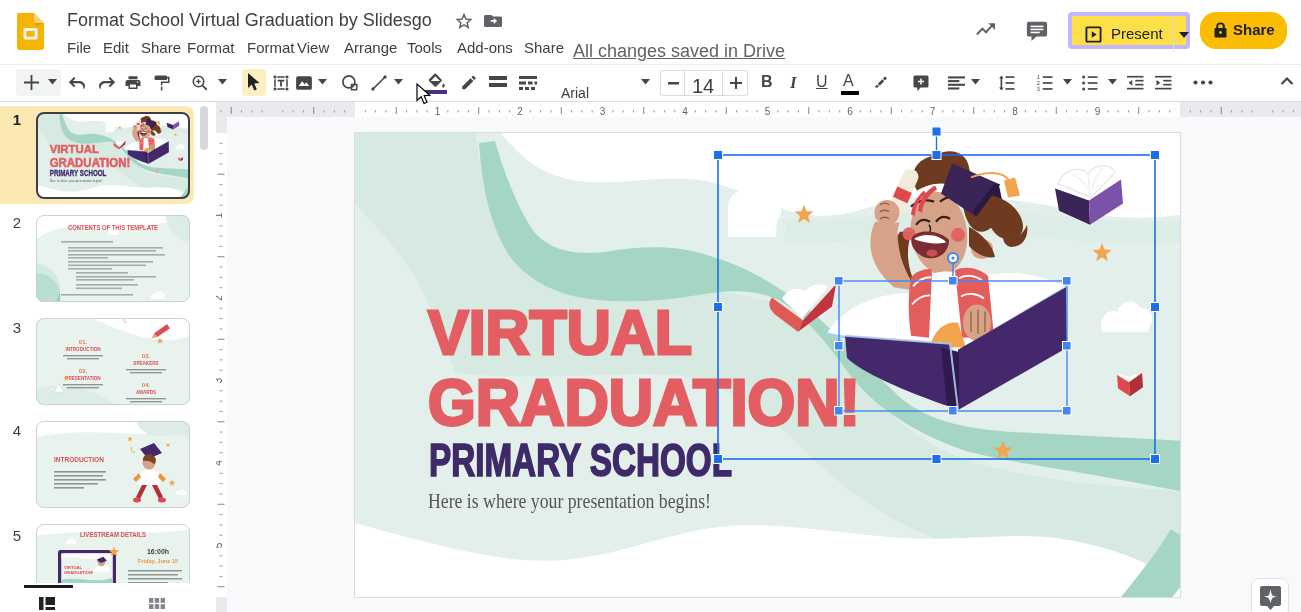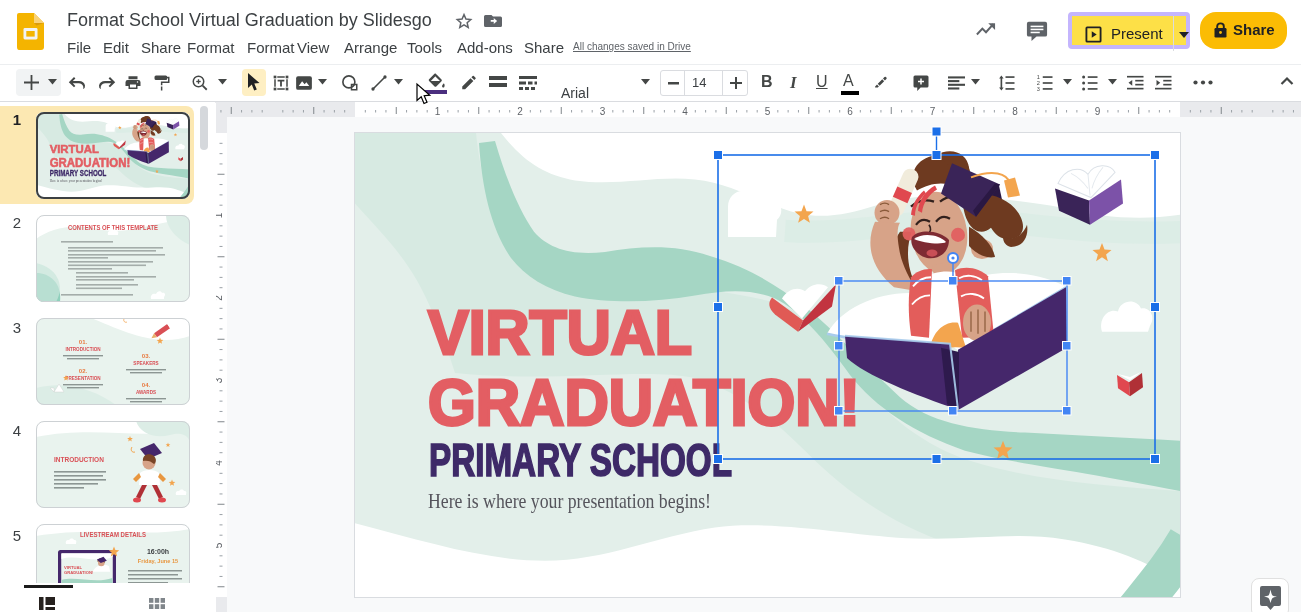--- a/index.html
+++ b/index.html
@@ -40,21 +40,21 @@
 <span class="menu" style="left:67px">File</span>
 <span class="menu" style="left:103px">Edit</span>
 <span class="menu" style="left:141px">Share</span>
 <span class="menu" style="left:187px">Format</span>
 <span class="menu" style="left:247px">Format</span>
 <span class="menu" style="left:297px">View</span>
 <span class="menu" style="left:344px">Arrange</span>
 <span class="menu" style="left:407px">Tools</span>
 <span class="menu" style="left:457px">Add-ons</span>
 <span class="menu" style="left:524px">Share</span>
-<span class="menu" style="left:573px;color:#5f6368;font-size:10px;text-decoration:underline;top:41px">All changes saved in Drive</span>
+<span class="menu" style="left:573px;color:#5f6368;font-size:18px;text-decoration:underline;top:41px">All changes saved in Drive</span>
 <svg class="ic" style="left:975px;top:20px" width="22" height="20" viewBox="0 0 24 22">
       <path fill="none" stroke="#5f6368" stroke-width="2.2" d="M2,16 L8,9.5 L12,13.5 L20,4.5"></path>
       <path fill="#5f6368" d="M14.5,3.5 L22,3.5 L22,11"></path>
     </svg>
 <svg class="ic" style="left:1026px;top:20px" width="22" height="22" viewBox="0 0 24 24">
       <path fill="#5f6368" d="M21,2 L3,2 Q1,2 1,4 L1,16 Q1,18 3,18 L6,18 L6,23 L11.5,18 L21,18 Q23,18 23,16 L23,4 Q23,2 21,2 Z"></path>
       <g stroke="#fff" stroke-width="1.7">
         <line x1="5" y1="7" x2="19" y2="7"></line>
         <line x1="5" y1="10.3" x2="19" y2="10.3"></line>
         <line x1="5" y1="13.6" x2="15" y2="13.6"></line>
@@ -181,21 +181,21 @@
 <span class="abs" style="left:561px;top:20px;font-size:14px;color:#3c4043">Arial</span>
 <svg class="ic" style="left:641px;top:14px" width="9" height="6" viewBox="0 0 9 6">
       <path d="M0,0 L9,0 L4.5,5.5 Z" fill="#444746"></path>
     </svg>
 <div class="abs" style="left:660px;top:5px;width:88px;height:26px;border:1px solid #dadce0;border-radius:3px"></div>
 <div class="abs" style="left:684px;top:5px;width:1px;height:26px;background:#dadce0"></div>
 <div class="abs" style="left:722px;top:5px;width:1px;height:26px;background:#dadce0"></div>
 <svg class="ic" style="left:668px;top:17px" width="11" height="2.5" viewBox="0 0 11 2.5">
       <rect width="11" height="2.5" fill="#444746"></rect>
     </svg>
-<span class="abs" style="left:692px;top:10px;font-size:13px;color:#3c4043">14</span>
+<span class="abs" style="left:692px;top:10px;font-size:20px;color:#3c4043">14</span>
 <svg class="ic" style="left:730px;top:12px" width="12" height="12" viewBox="0 0 12 12">
       <path d="M5,0 h2 v5 h5 v2 h-5 v5 h-2 v-5 h-5 v-2 h5 Z" fill="#444746"></path>
     </svg>
 <span class="abs" style="left:761px;top:8px;font-size:16px;font-weight:bold;color:#444746">B</span>
 <span class="abs" style="left:790px;top:8px;font-size:17px;font-style:italic;font-family:'Liberation Serif',serif;font-weight:600;color:#444746">I</span>
 <span class="abs" style="left:816px;top:8px;font-size:16px;text-decoration:underline;color:#444746">U</span>
 <span class="abs" style="left:843px;top:7px;font-size:16px;font-weight:500;color:#444746">A</span>
 <div class="abs" style="left:841px;top:26px;width:18px;height:3.5px;background:#000"></div>
 <svg class="ic" style="left:871px;top:9px" width="18" height="18" viewBox="0 0 24 24">
       <path fill="#444746" d="M9,13 L15,7 L17.5,9.5 L11.5,15.5 Z M16,6 L18,4 Q19,3 20,4 L20.5,4.5 Q21.5,5.5 20.5,6.5 L18.5,8.5 Z M8,14 L10.5,16.5 L9,18 L5.5,18 Q5,16.5 6.5,15.5 Z"></path>

